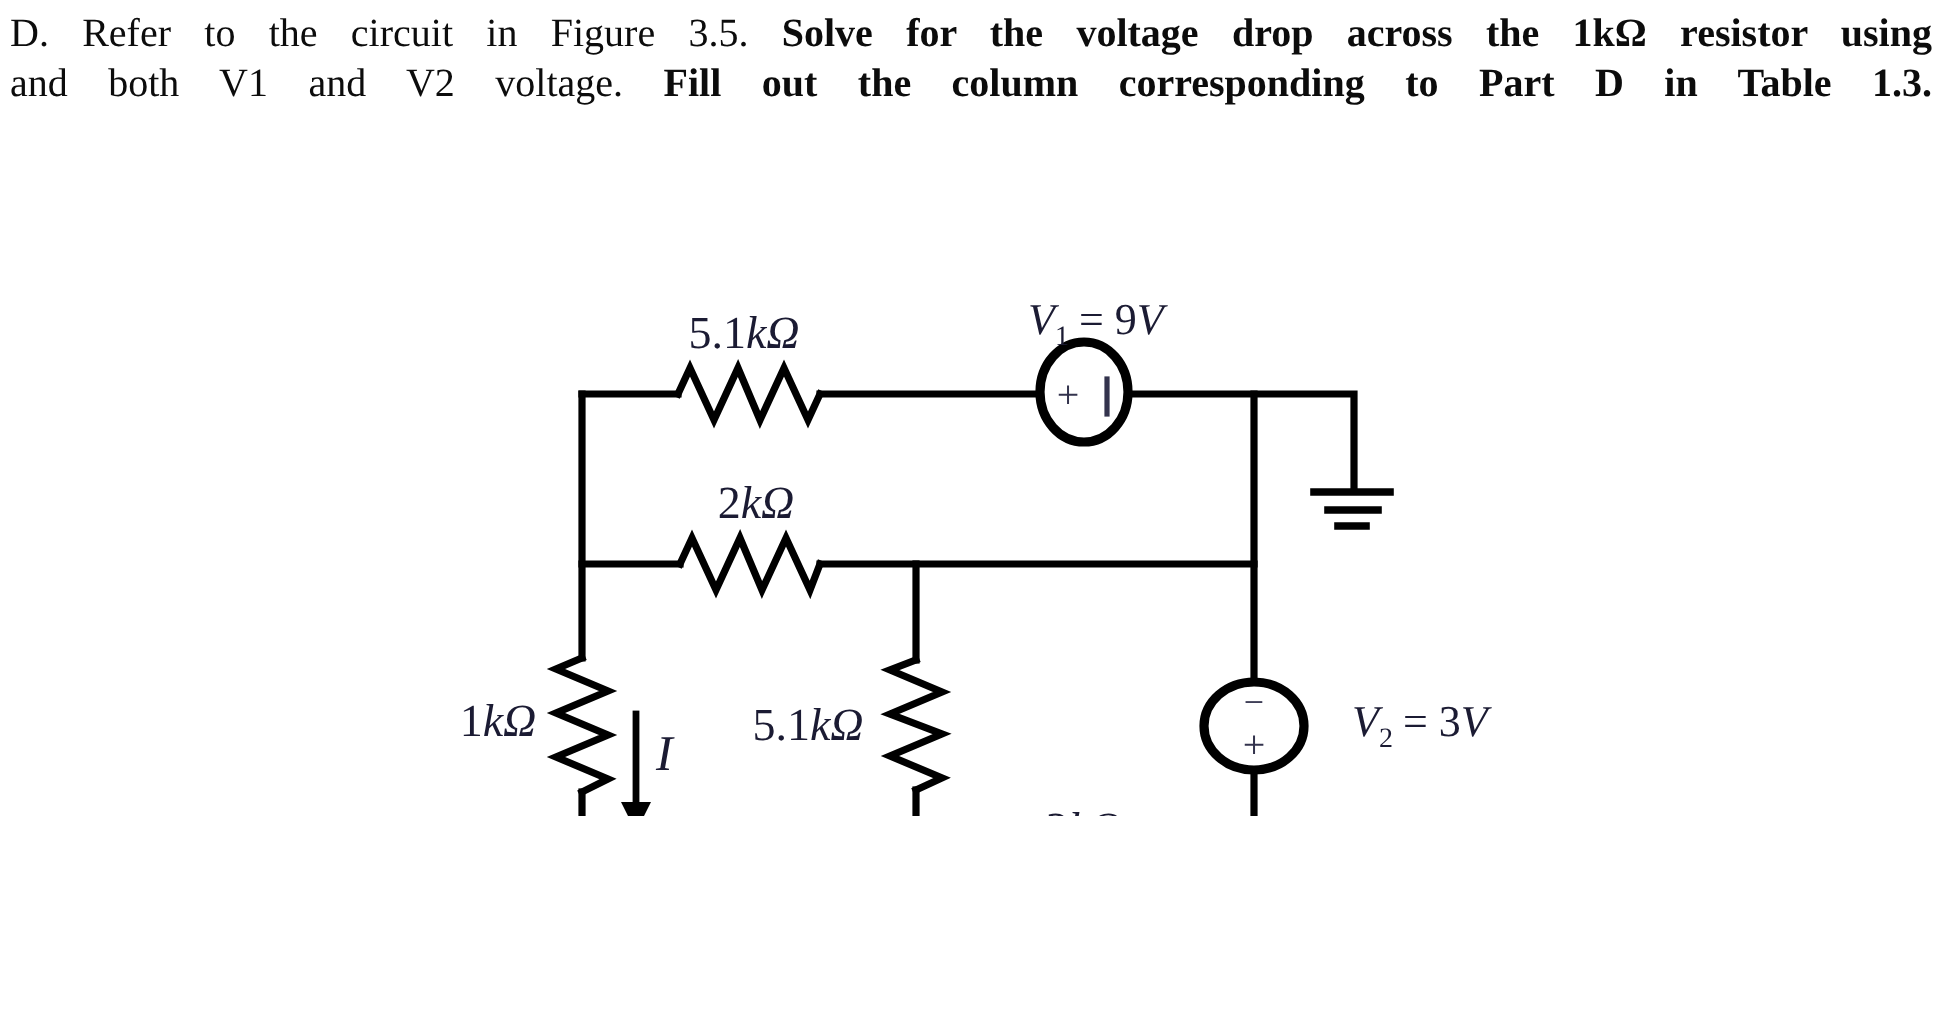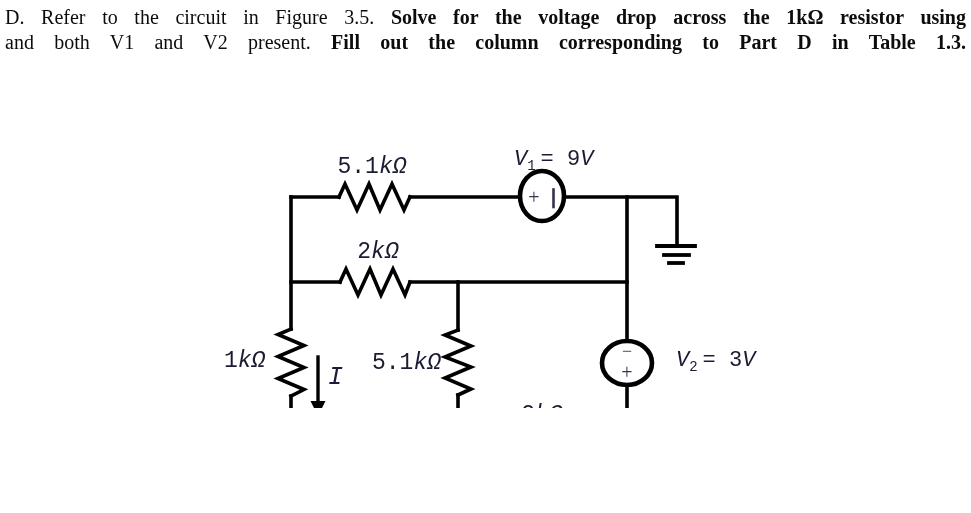--- a/index.html
+++ b/index.html
@@ -16,41 +16,41 @@
     font-size:20px;line-height:25px;color:#0c0c0c;
   }
   .jline{text-align:justify;text-align-last:justify;white-space:nowrap;}
   .lastline{text-align:left;}
   .b{font-weight:bold;}
   
   #figure{position:absolute;left:0;top:130px;width:971px;height:383px;}
   #circuit-svg{position:absolute;left:0;top:0;}
   .clabel{
     position:absolute;color:#1b1b33;font-size:23px;line-height:24px;
-    font-family:Liberation Mono, monospace;white-space:nowrap;
+    font-family:Liberation Serif, serif;white-space:nowrap;
   }
   .ital{font-style:italic;}
   .ctr{text-align:center;}
-  .rgt{text-align:left;}
+  .rgt{text-align:center;}
   .vlabel{font-size:22px;margin-left:20px;}
   .vlabel sub{font-size:14px;line-height:0;}
   .eq{margin-left:5px;}
   #caption{
     position:absolute;left:420px;top:338px;width:120px;text-align:center;
     font-size:30px;color:#a16207;
   }
 </style>
 </head>
 <body>
 
 <div id="page">
 
   <div id="instructions">
     <div class="jline"><span>D. Refer to the circuit in Figure 3.5. </span><span class="b">Solve for the voltage drop across the 1kΩ resistor using</span></div>
-    <div class="jline"><span>and both V1 and V2 present. </span><span class="b">Fill out the column corresponding to Part D in Table 1.3.</span></div>
+    <div class="jline"><span>and both V1 and V2 voltage. </span><span class="b">Fill out the column corresponding to Part D in Table 1.3.</span></div>
   </div>
 
   <div id="figure">
 
     <svg id="circuit-svg" width="971" height="383" viewBox="0 130 971 383" fill="none" stroke="#000000" stroke-width="3.6" stroke-linejoin="miter" stroke-linecap="square">
 
       <path d="M291 197 H339"></path>
       <polyline points="339,197 345,184 357,210 369,184 380,210 392,184 404,210 410,197"></polyline>
       <path d="M410 197 H521"></path>
       <path d="M564 197 H677 M677 197 V244"></path>

